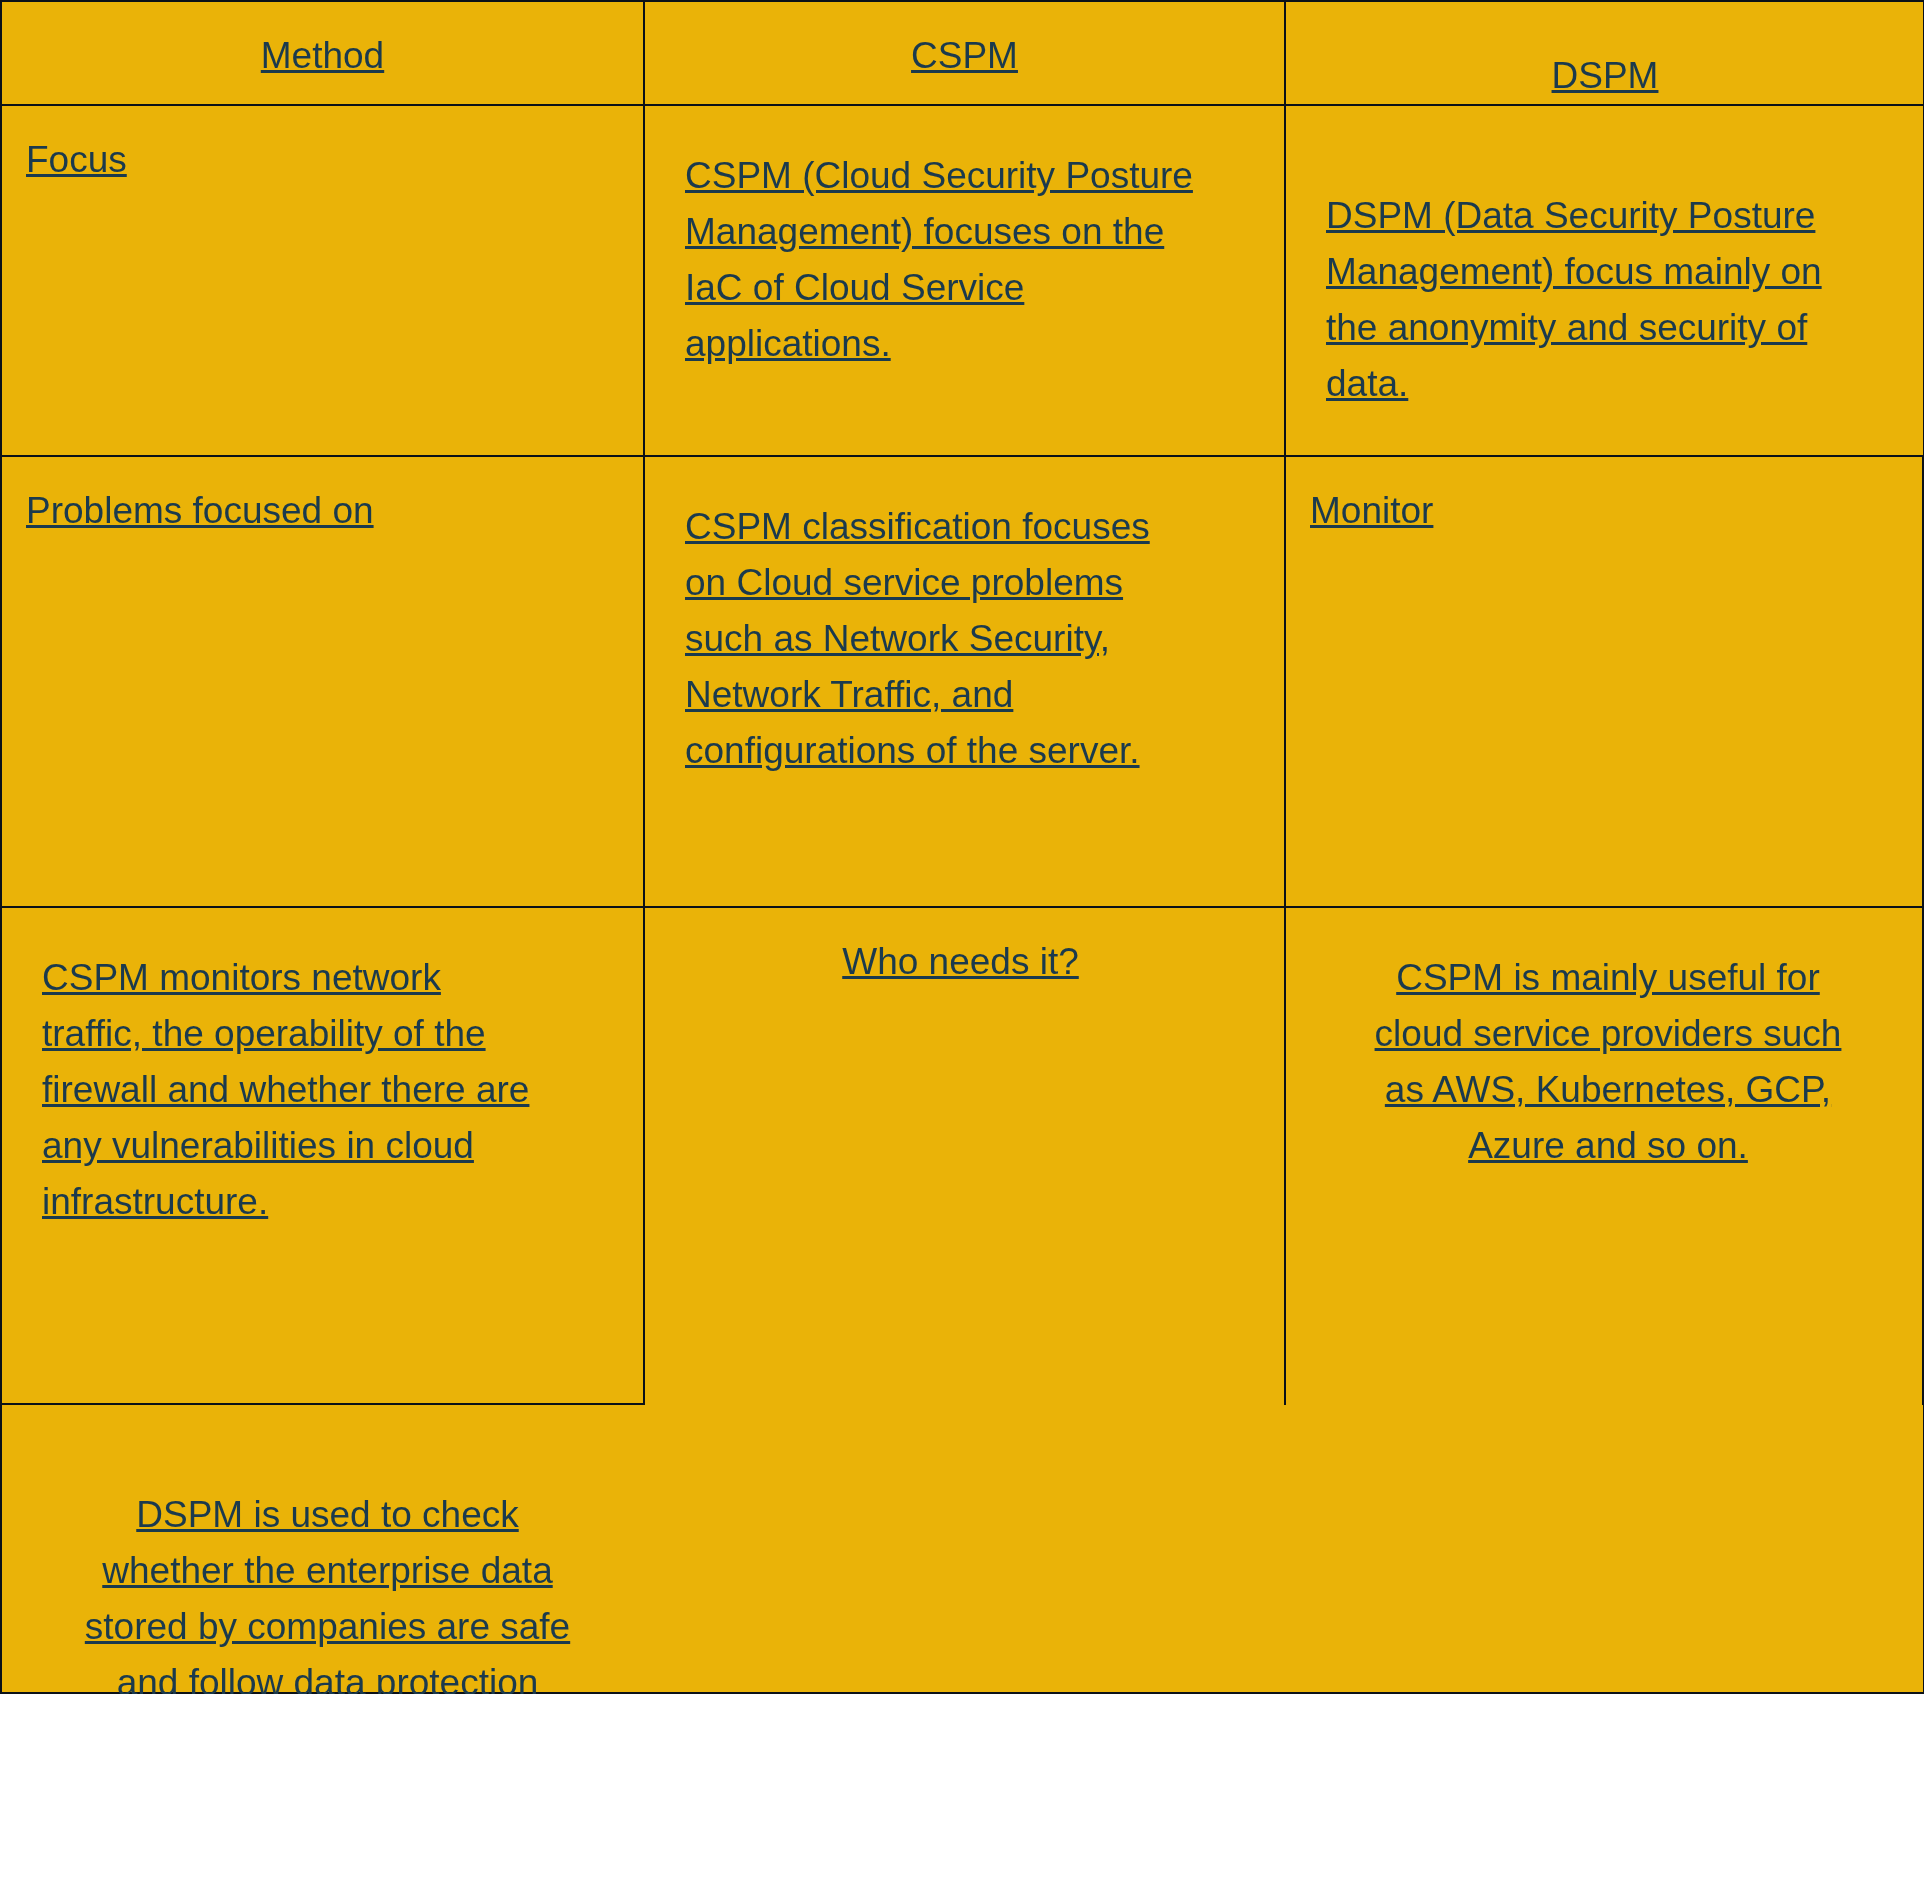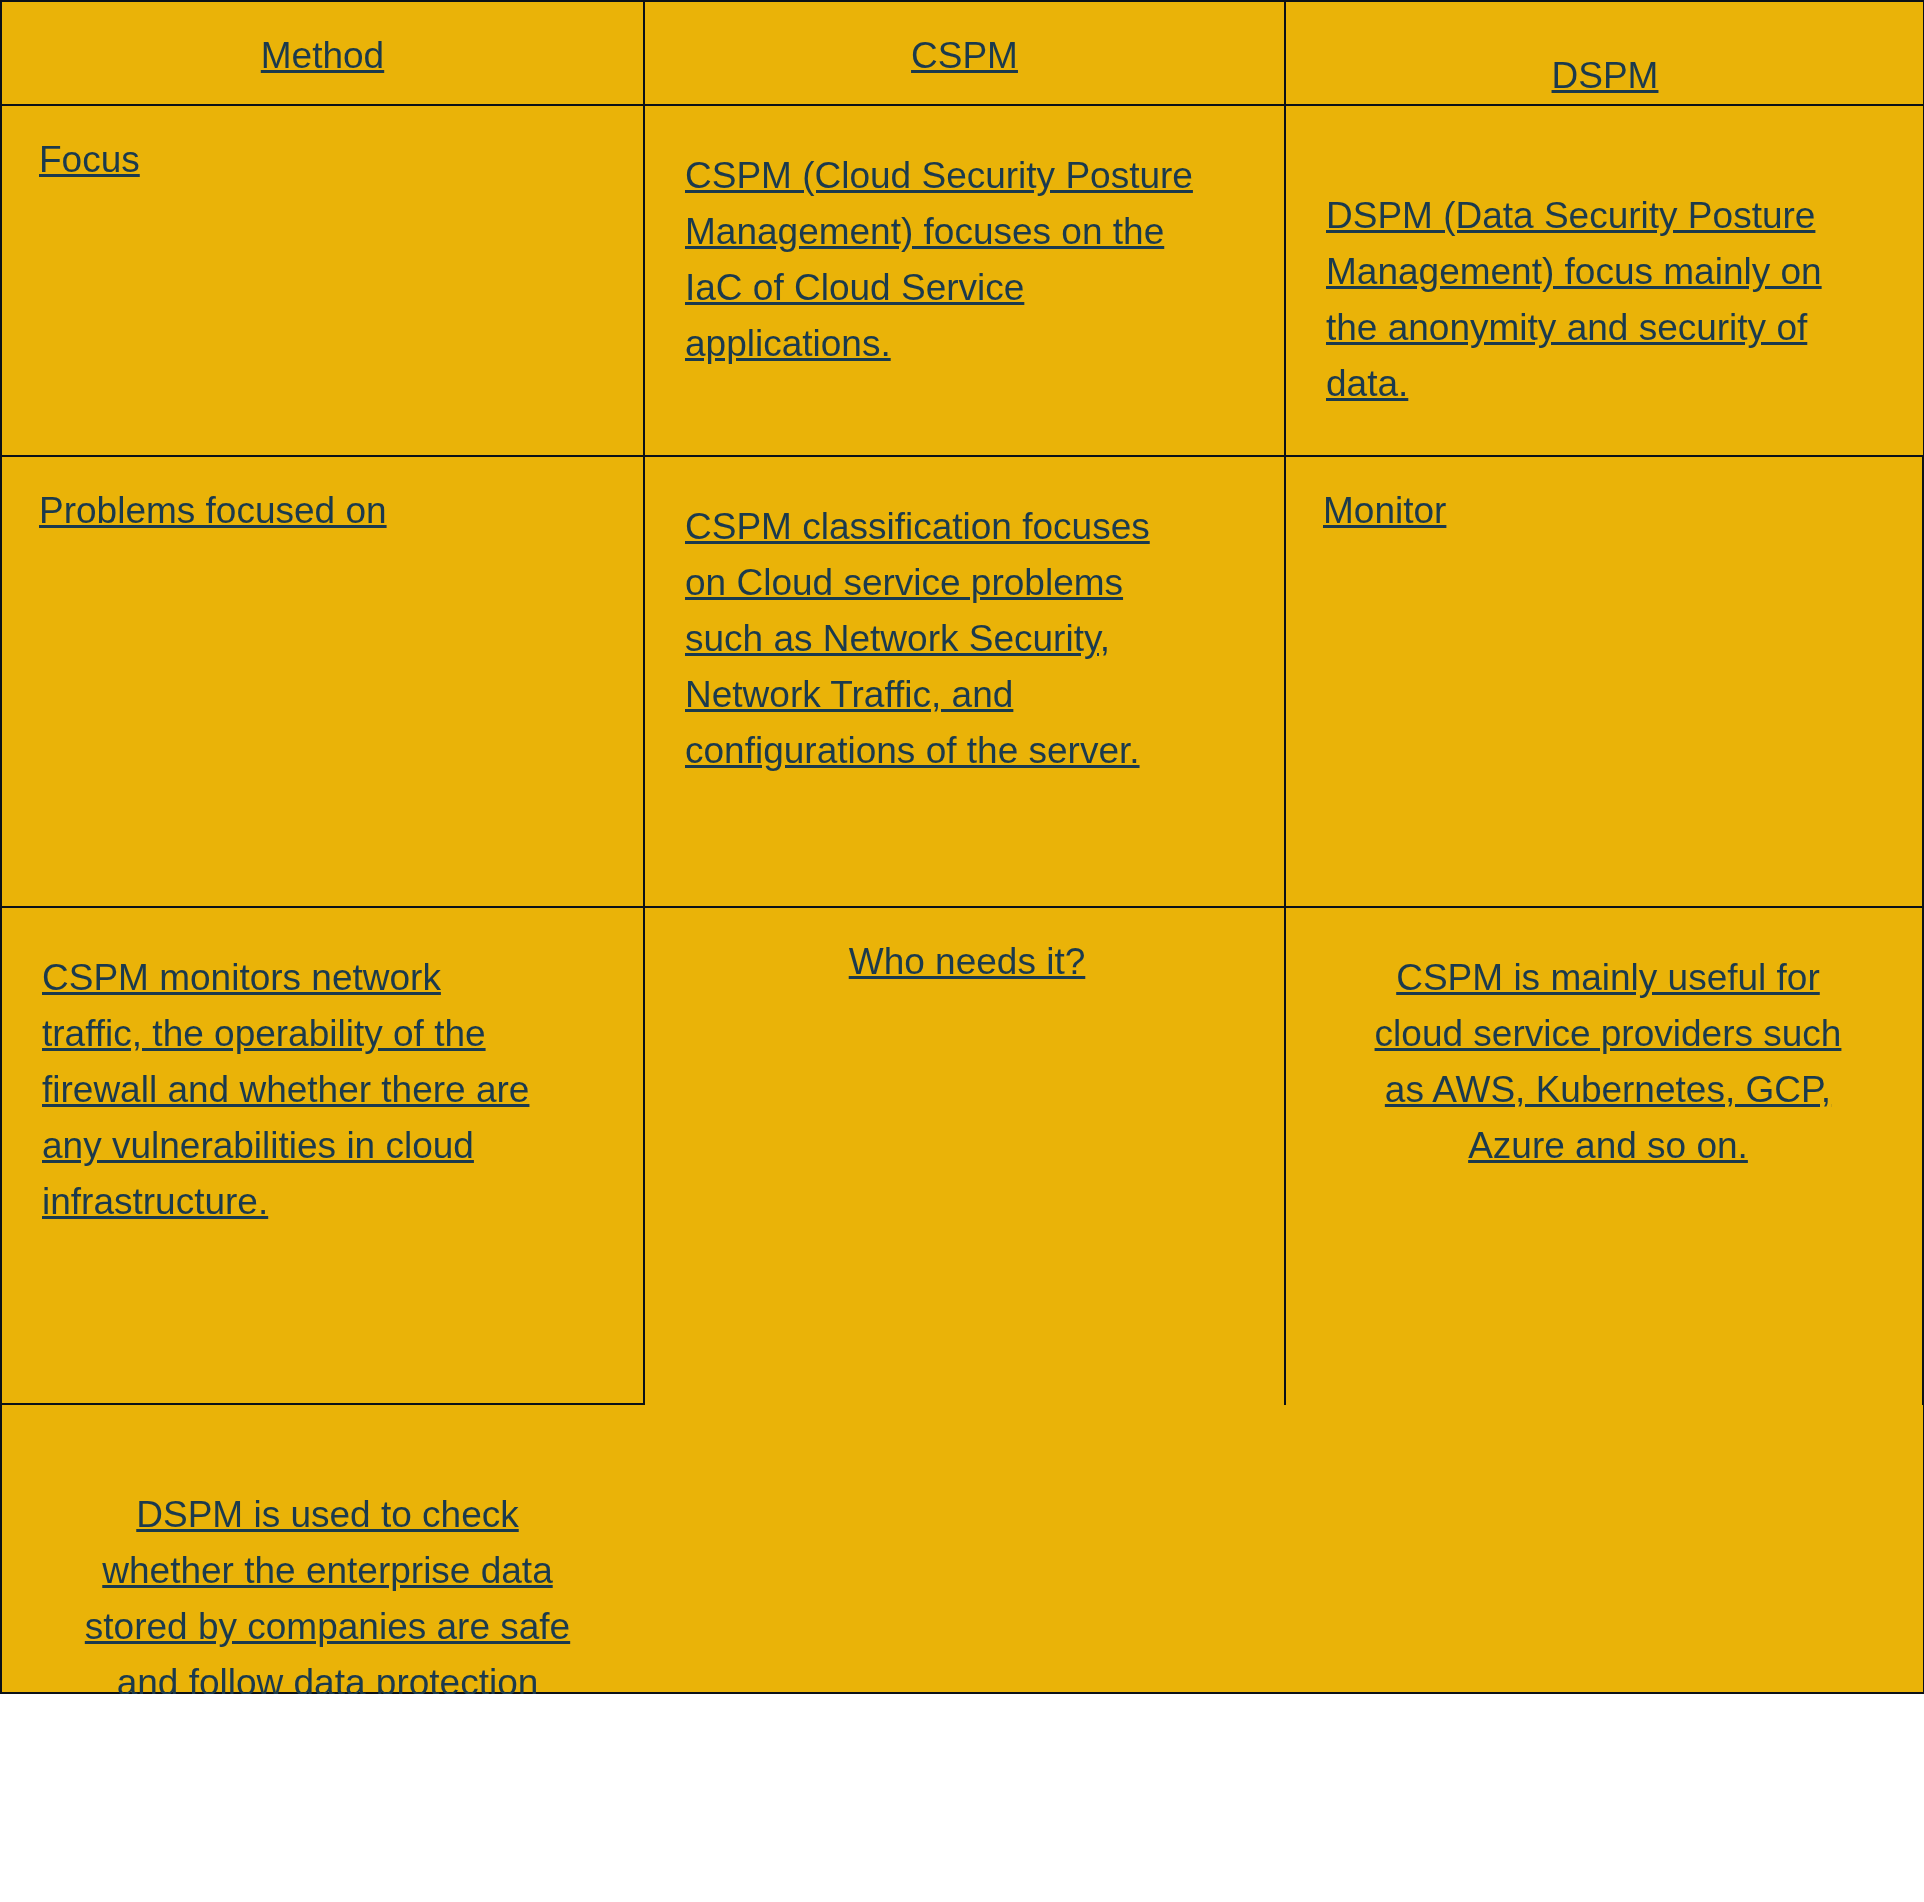--- a/index.html
+++ b/index.html
@@ -30,21 +30,21 @@
   .cell.last-row { border-bottom: none; text-align: center; }
   .header-cell {
     display: flex;
     align-items: center;
     justify-content: center;
     font-size: 37px;
     line-height: 1;
     padding-top: 4.8px;
   }
   .label-cell {
-    padding: 29px 32px 0 37px;
+    padding: 29px 32px 0 24px;
     font-size: 37px;
     line-height: 50px;
   }
   .body-cell {
     padding: 42px 32px 0 40px;
     font-size: 37px;
     line-height: 56px;
     white-space: pre-line;
   }
 </style>

